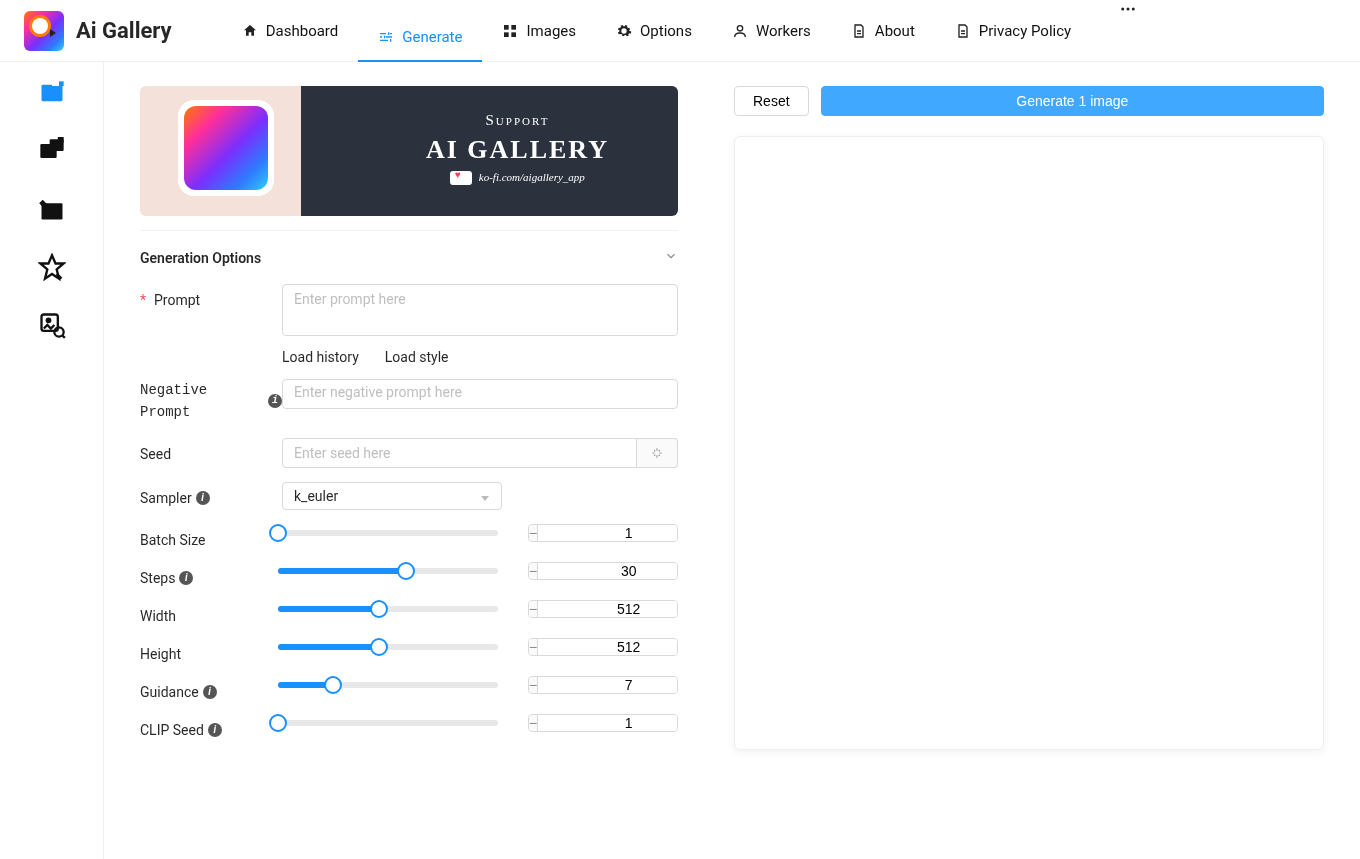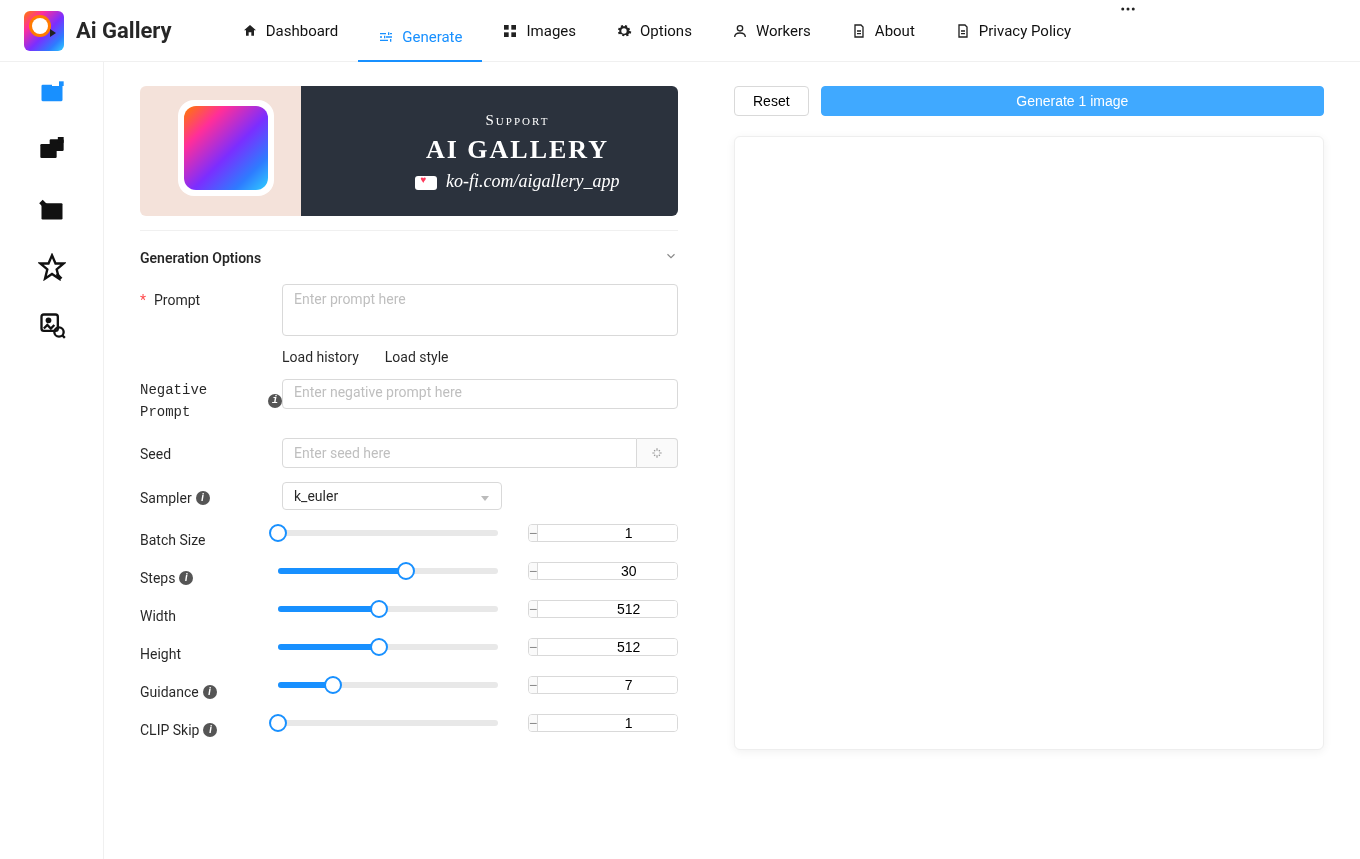--- a/index.html
+++ b/index.html
@@ -170,21 +170,21 @@
   position: absolute;
   left: 46%;
   top: 26px;
   color: #fff;
   text-align: center;
   width: 260px;
   font-family: Georgia, serif;
 }
 .banner-support { font-size: 15px; letter-spacing: 2px; font-variant: small-caps; }
 .banner-title { font-size: 26px; font-weight: 700; letter-spacing: 2px; font-variant: small-caps; margin: 6px 0; }
-.banner-kofi { font-size: 18px; font-style: italic; }
+.banner-kofi { font-size: 11px; font-style: italic; }
 .kofi-badge {
   display: inline-block;
   width: 22px;
   height: 14px;
   background: #fff;
   border-radius: 3px;
   margin-right: 4px;
   position: relative;
   vertical-align: middle;
 }
@@ -676,21 +676,21 @@
           <div class="number-group">
             <button class="num-btn left">−</button>
             <input class="num-input" value="7" style="">
 
           </div>
         </div>
       </div>
 
       <div class="form-row">
         <div class="form-label">
-          <span>CLIP Skip</span>
+          <span>CLIP Seed</span>
           <span class="info-icon">i</span>
         </div>
         <div class="form-control slider-row">
           <div class="slider">
             <div class="slider-fill" style="width:0%"></div>
             <div class="slider-handle" style="left:0%"></div>
           </div>
           <div class="number-group">
             <button class="num-btn left">−</button>
             <input class="num-input" value="1" style="">

